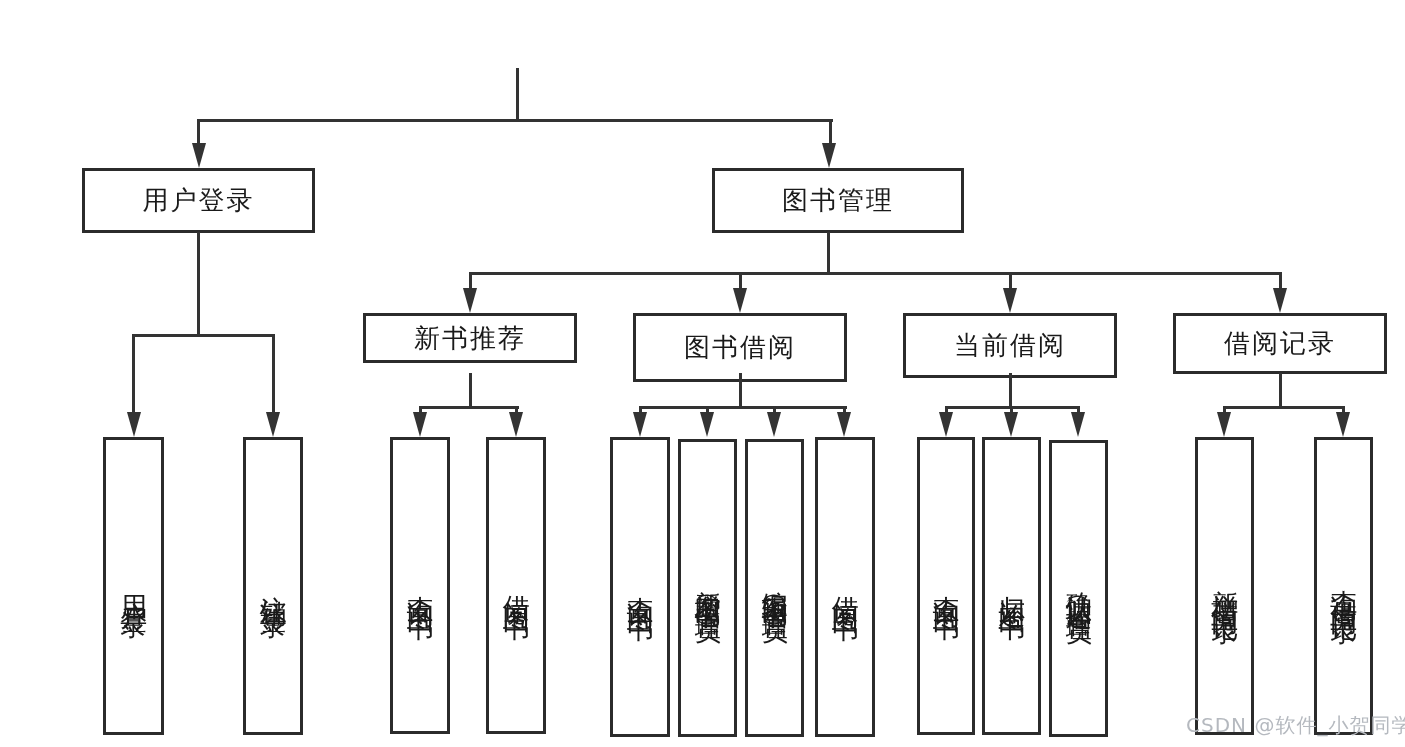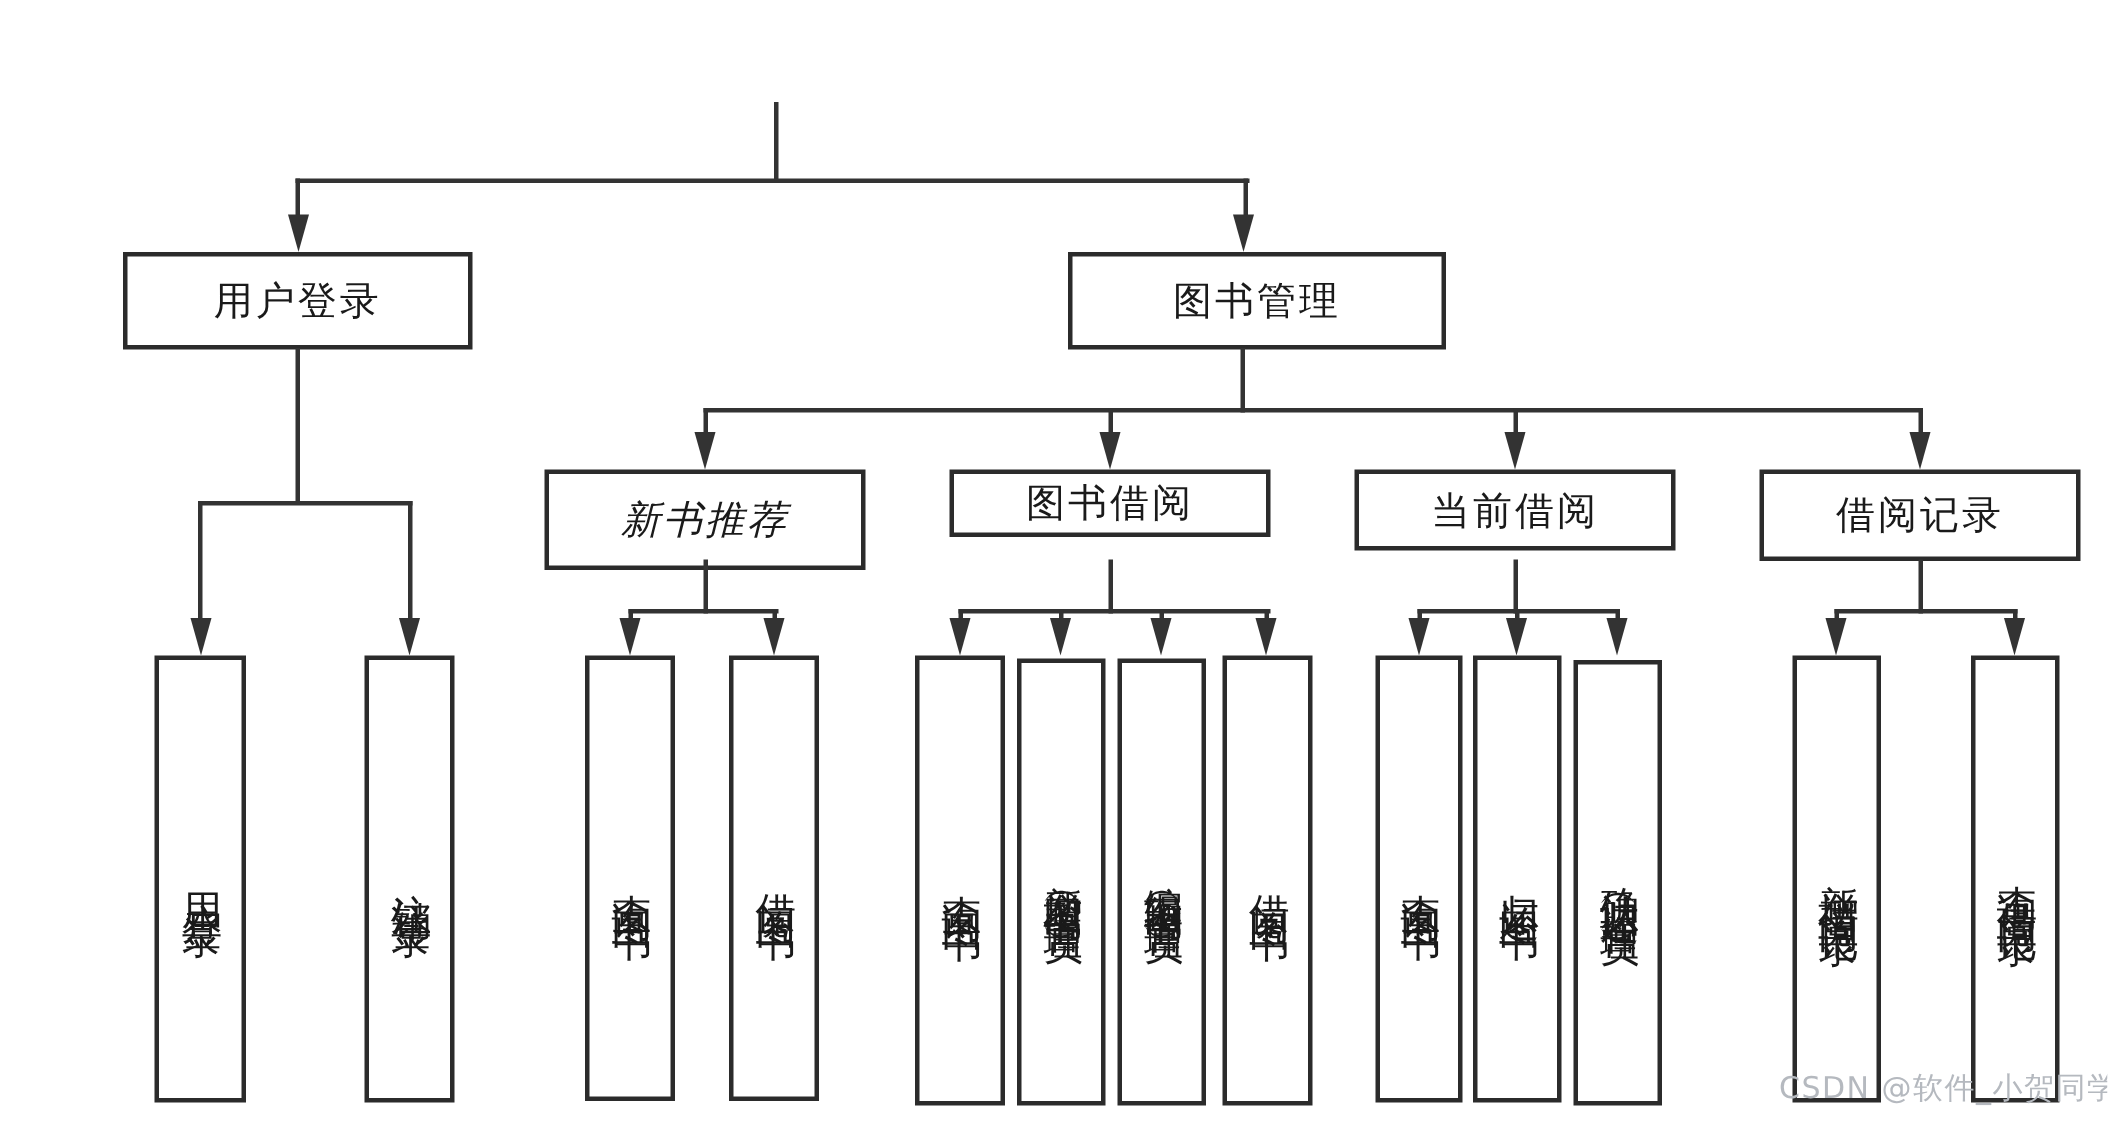--- a/index.html
+++ b/index.html
@@ -97,27 +97,27 @@
   <div class="hl" style="left:469px; top:272px; width:813px;"></div>
   <div class="vl" style="left:469px; top:272px; height:18px;"></div>
   <div class="vl" style="left:739px; top:272px; height:18px;"></div>
   <div class="vl" style="left:1009px; top:272px; height:18px;"></div>
   <div class="vl" style="left:1279px; top:272px; height:18px;"></div>
   <div class="ar" style="left:463px; top:288px;"></div>
   <div class="ar" style="left:733px; top:288px;"></div>
   <div class="ar" style="left:1003px; top:288px;"></div>
   <div class="ar" style="left:1273px; top:288px;"></div>
 
-  <div class="node" style="left:363px; top:313px; width:214px; height:67px;font-style:italic;">
+  <div class="node" style="left:363px; top:313px; width:214px; height:50px;">
     <span class="h-label">新书推荐</span>
   </div>
-  <div class="node" style="left:633px; top:313px; width:214px; height:45px;">
+  <div class="node" style="left:633px; top:313px; width:214px; height:69px;">
     <span class="h-label">图书借阅</span>
   </div>
-  <div class="node" style="left:903px; top:313px; width:214px; height:54px;">
+  <div class="node" style="left:903px; top:313px; width:214px; height:65px;">
     <span class="h-label">当前借阅</span>
   </div>
   <div class="node" style="left:1173px; top:313px; width:214px; height:61px;">
     <span class="h-label">借阅记录</span>
   </div>
 
   <div class="vl" style="left:469px; top:373px; height:36px;"></div>
   <div class="hl" style="left:419px; top:406px; width:100px;"></div>
   <div class="vl" style="left:419px; top:406px; height:8px;"></div>
   <div class="vl" style="left:515px; top:406px; height:8px;"></div>

